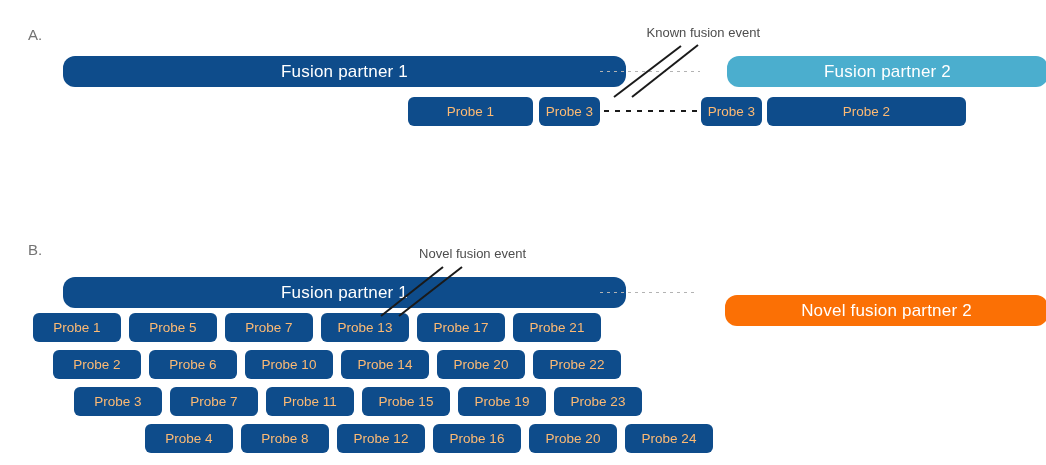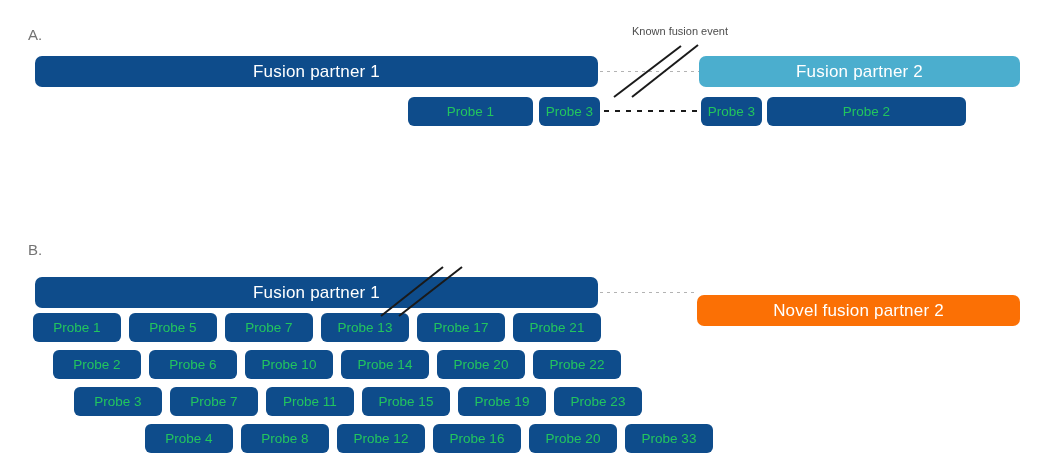--- a/index.html
+++ b/index.html
@@ -16,35 +16,36 @@
     overflow: hidden;
   }
   .panel-label {
     position: absolute;
     font-size: 15px;
     color: var(--label-gray);
   }
   .bar {
     position: absolute;
     height: 31px;
-    border-radius: 7px;
+    border-radius: 12px;
     color: #ffffff;
     display: flex;
     align-items: center;
     justify-content: center;
     font-size: 17px;
     letter-spacing: 0.2px;
+    margin-left: 28px;
   }
   .bar-blue   { background: var(--dark-blue); }
   .bar-lblue  { background: var(--light-blue); }
   .bar-orange { background: var(--orange); }
 
   .probe {
     background: var(--dark-blue);
-    color: #22c55e;
+    color: #fdba74;
     height: 29px;
     border-radius: 6px;
     display: flex;
     align-items: center;
     justify-content: center;
     font-size: 13.5px;
     flex: none;
   }
   .probe-abs { position: absolute; top: 97px; }
   .pa1  { left: 408px; width: 125px; }
@@ -58,23 +59,23 @@
     gap: 8px;
   }
   .probe-row .probe { width: 88px; }
   .row-1 { left: 33px; top: 313px; }
   .row-2 { left: 53px; top: 350px; }
   .row-3 { left: 74px; top: 387px; }
   .row-4 { left: 97px; top: 424px; padding-left: 48px; }
 
   .annot {
     position: absolute;
-    font-size: 11px;
+    font-size: 13px;
     color: var(--annotation-gray);
-    text-align: center;
+    text-align: right;
     white-space: nowrap;
   }
   .dash-gray {
     position: absolute;
     height: 1px;
     background: repeating-linear-gradient(to right, var(--dash-gray) 0 3px, transparent 3px 7px);
   }
   .dash-black {
     position: absolute;
     height: 2px;
@@ -110,20 +111,21 @@
   <div class="probe probe-abs pa1">Probe 1</div>
   <div class="probe probe-abs pa3l">Probe 3</div>
 
   <div class="dash-black" style="left:604px; top:110px; width:95px;"></div>
 
   <div class="probe probe-abs pa3r">Probe 3</div>
   <div class="probe probe-abs pa2">Probe 2</div>
 
   <div class="panel-label" style="left:28px; top:241px;">B.</div>
 
+  <div class="annot" style="left:366px; top:246px; width:160px;">Novel fusion event</div>
 
   <div class="bar bar-blue" style="left:35px; top:277px; width:563px;">Fusion partner 1</div>
 
   <div class="dash-gray" style="left:600px; top:292px; width:97px;"></div>
 
   <div class="bar bar-orange" style="left:697px; top:295px; width:323px;">Novel fusion partner 2</div>
 
   <div class="probe-row row-1">
     <div class="probe">Probe 1</div>
     <div class="probe">Probe 5</div>
@@ -150,21 +152,21 @@
     <div class="probe">Probe 19</div>
     <div class="probe">Probe 23</div>
   </div>
 
   <div class="probe-row row-4">
     <div class="probe">Probe 4</div>
     <div class="probe">Probe 8</div>
     <div class="probe">Probe 12</div>
     <div class="probe">Probe 16</div>
     <div class="probe">Probe 20</div>
-    <div class="probe">Probe 33</div>
+    <div class="probe">Probe 24</div>
   </div>
 
   <svg id="slash-overlay" viewBox="0 0 1046 465" xmlns="http://www.w3.org/2000/svg">
     <line x1="614" y1="97" x2="681" y2="46"></line>
     <line x1="632" y1="97" x2="698" y2="45"></line>
     <line x1="381" y1="316" x2="443" y2="267"></line>
     <line x1="399" y1="316" x2="462" y2="267"></line>
   </svg>
 
 </div>

